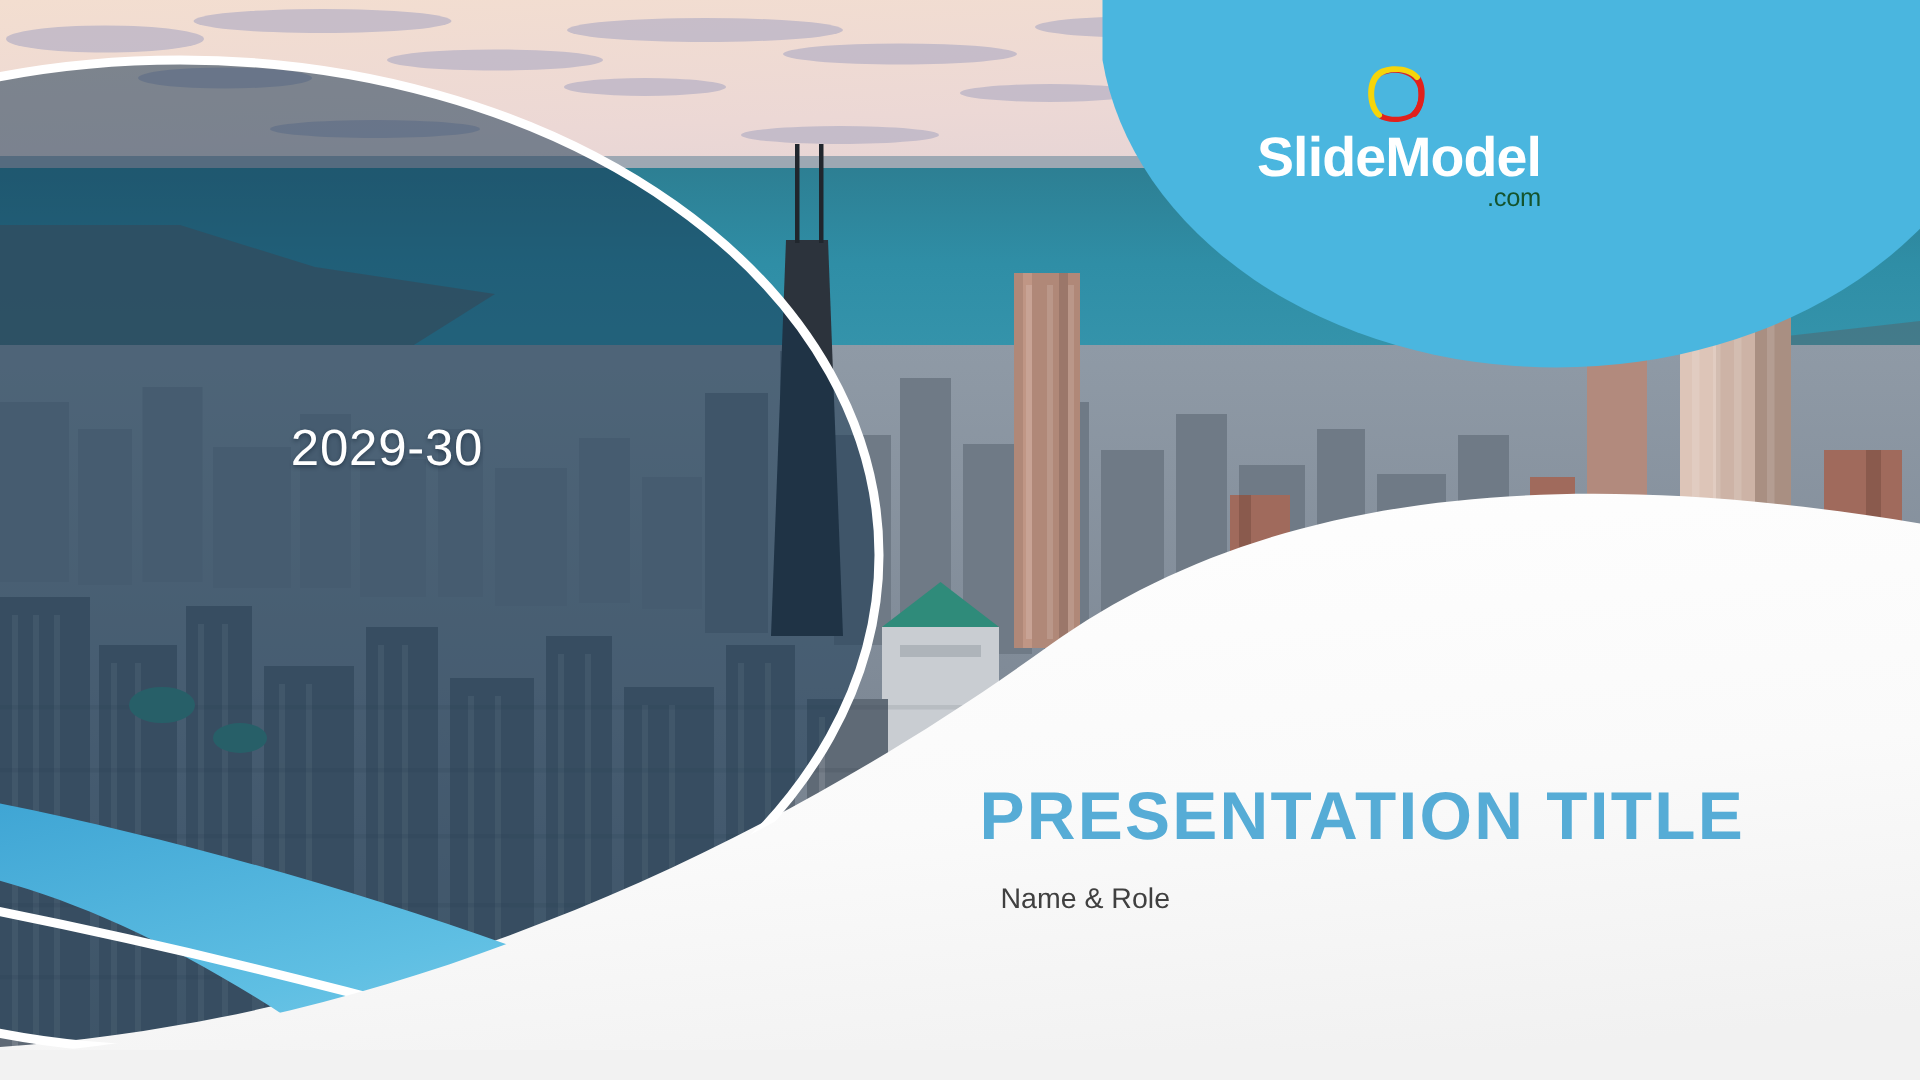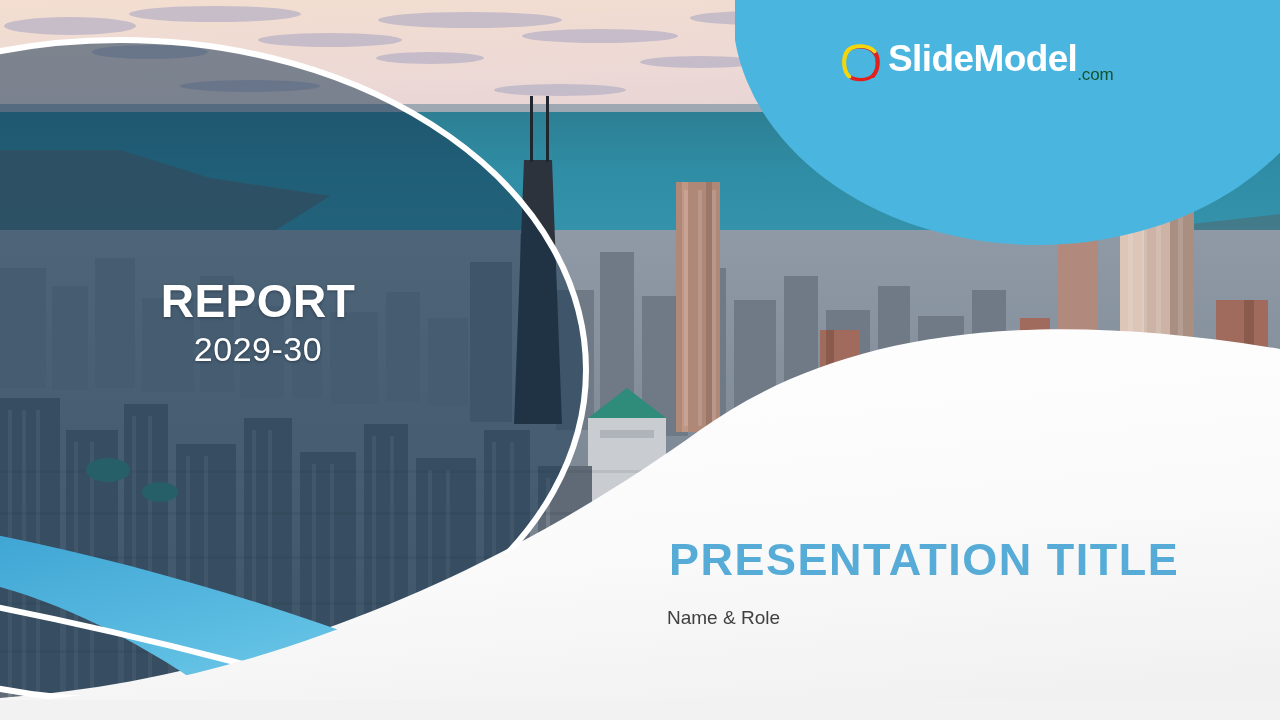--- a/index.html
+++ b/index.html
@@ -58,40 +58,42 @@
     left: 653px;
     top: 518px;
     z-index: 40;
   }
   .pres-title {
     color: #56ACD6;
     font-size: 45px;
     font-weight: bold;
     letter-spacing: 1.5px;
     line-height: 52px;
-    margin: 16px;
+    margin: 0;
     white-space: nowrap;
   }
   .pres-sub {
     color: #404040;
     font-size: 19px;
     font-weight: normal;
     line-height: 32px;
     margin: 14px 0 0 14px;
     white-space: nowrap;
   }
 
   
   .logo {
     position: absolute;
     left: 838px;
     top: 40px;
     height: 48px;
     display: flex;
+    align-items: center;
     z-index: 50;
+    flex-direction: column;
   }
   .logo-mark {
     width: 46px;
     height: 46px;
     margin-right: 4px;
     flex: none;
   }
   .logo-word {
     color: #ffffff;
     font-size: 37px;
@@ -381,21 +383,20 @@
                C16,9 23,8 28,9.5 C34,11 38,15 39,20 C40,26 39,32 35,36
                C33,38 36,41 38,39 C44,33 46,19 40,11 Z" fill="#E2211C"></path>
       <path d="M39,20 C40,26 39,32 35,36 C31,40 20,41 13.5,37
                C15,39 13,41 11,40 C18,45 33,44 39,37 C44,31 44,24 39,20 Z" fill="#E2211C"></path>
     </svg>
     <span class="logo-word">SlideModel</span>
     <span class="logo-tld">.com</span>
   </div>
 
   <div class="title-block">
-    <div class="title-main">REPORT</div>
     <div class="title-year">2029-30</div>
   </div>
 
   <div class="lower-text">
     <div class="pres-title">PRESENTATION TITLE</div>
     <div class="pres-sub">Name &amp; Role</div>
   </div>
 
 </div>
 

